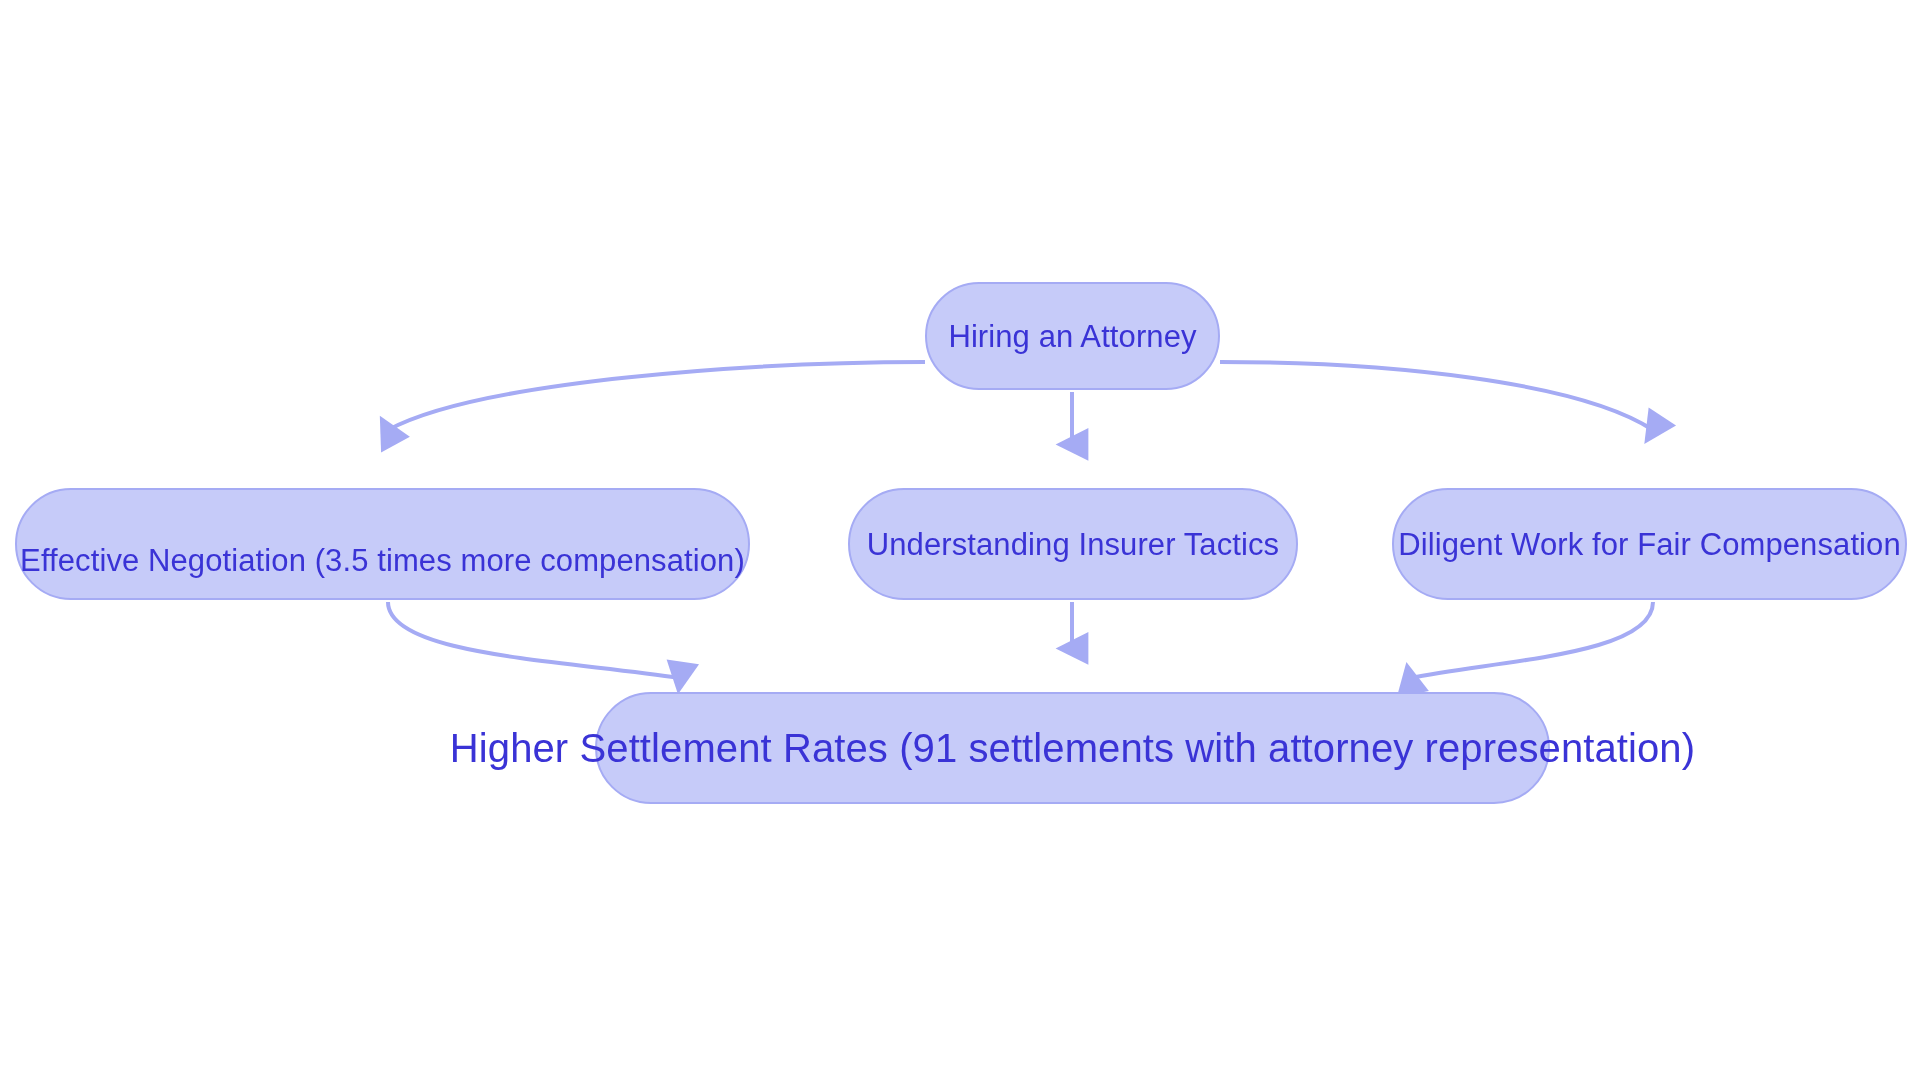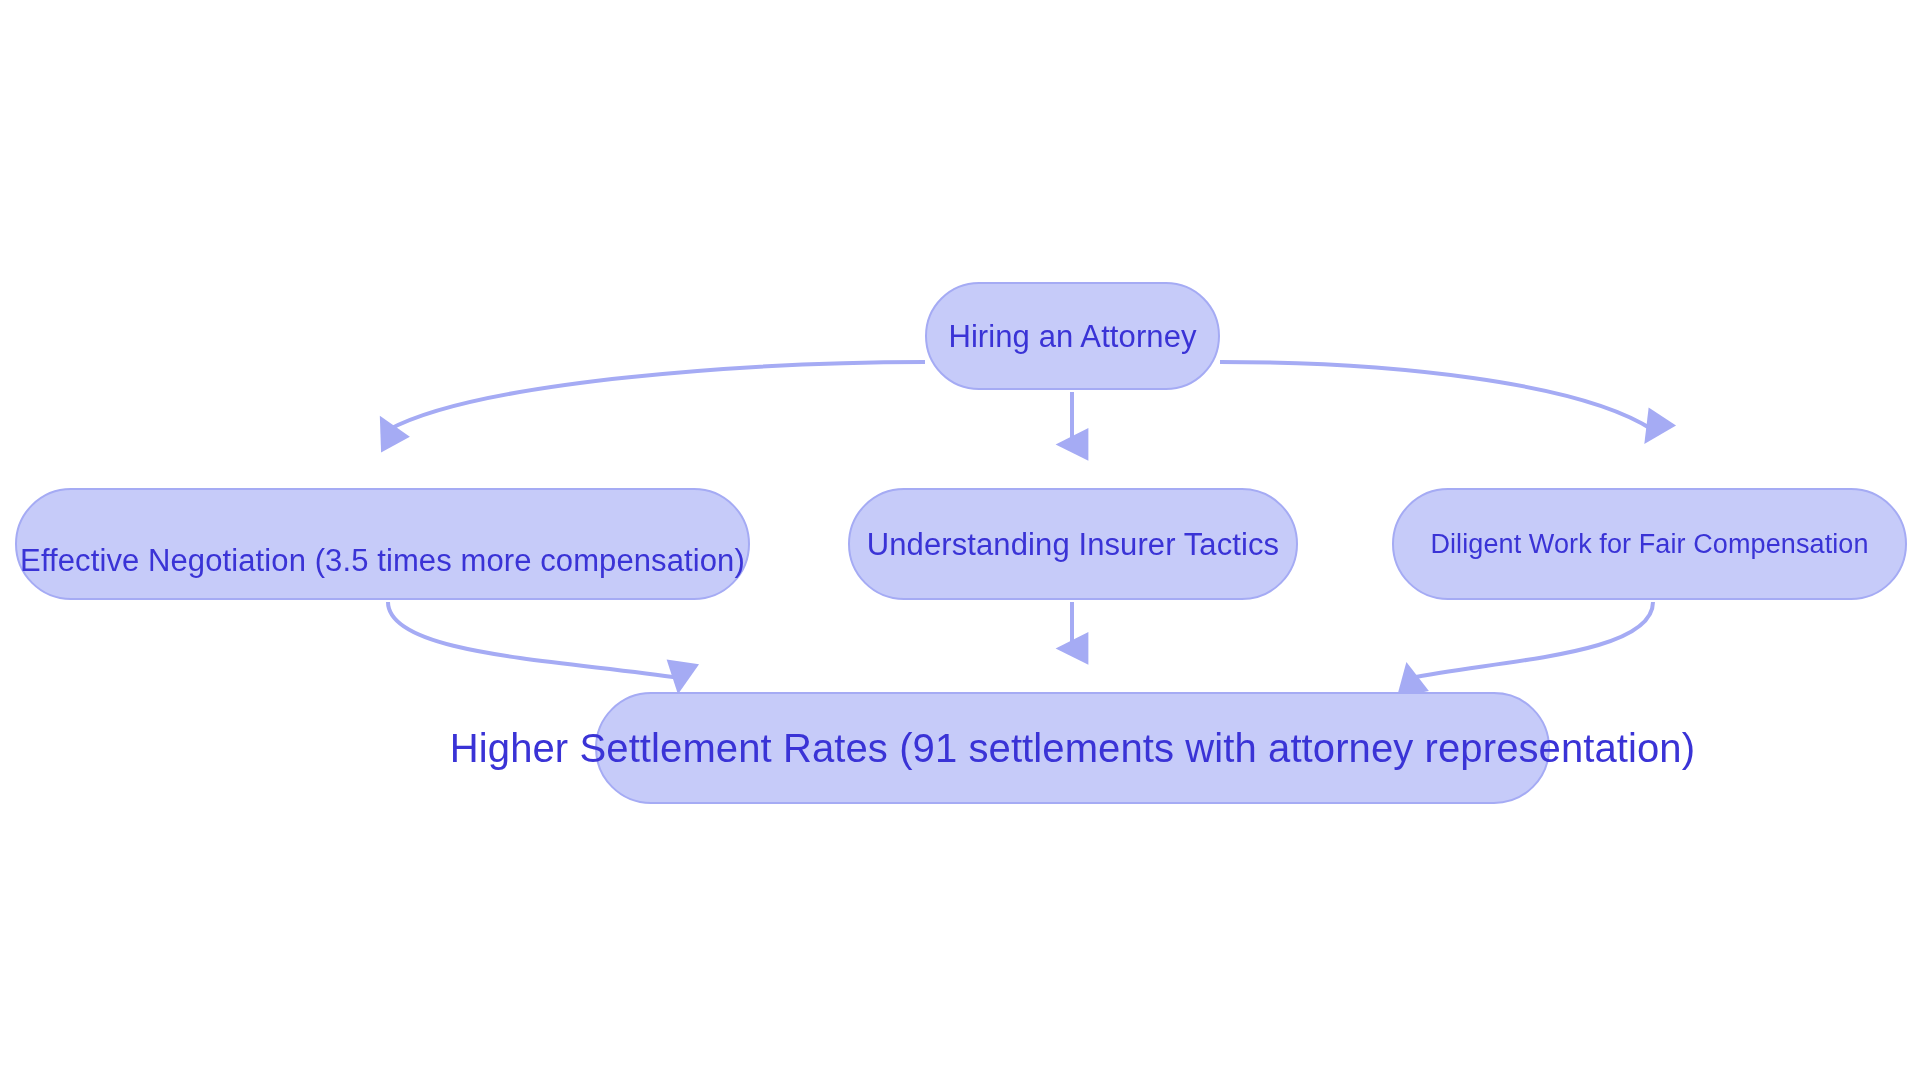--- a/index.html
+++ b/index.html
@@ -70,21 +70,21 @@
     height: 112px;
     justify-content: center;
   }
   #node-tactics .node-label { font-size: 31px; }
   #node-diligent {
     left: 1392px;
     top: 488px;
     width: 515px;
     height: 112px;
   }
-  #node-diligent .node-label { font-size: 27px; }
+  #node-diligent .node-label { font-size: 31px; }
   
   #node-settlement {
     left: 595px;
     top: 692px;
     width: 955px;
     height: 112px;
   }
   #node-settlement .node-label { font-size: 40px; }
 </style>
 </head>

